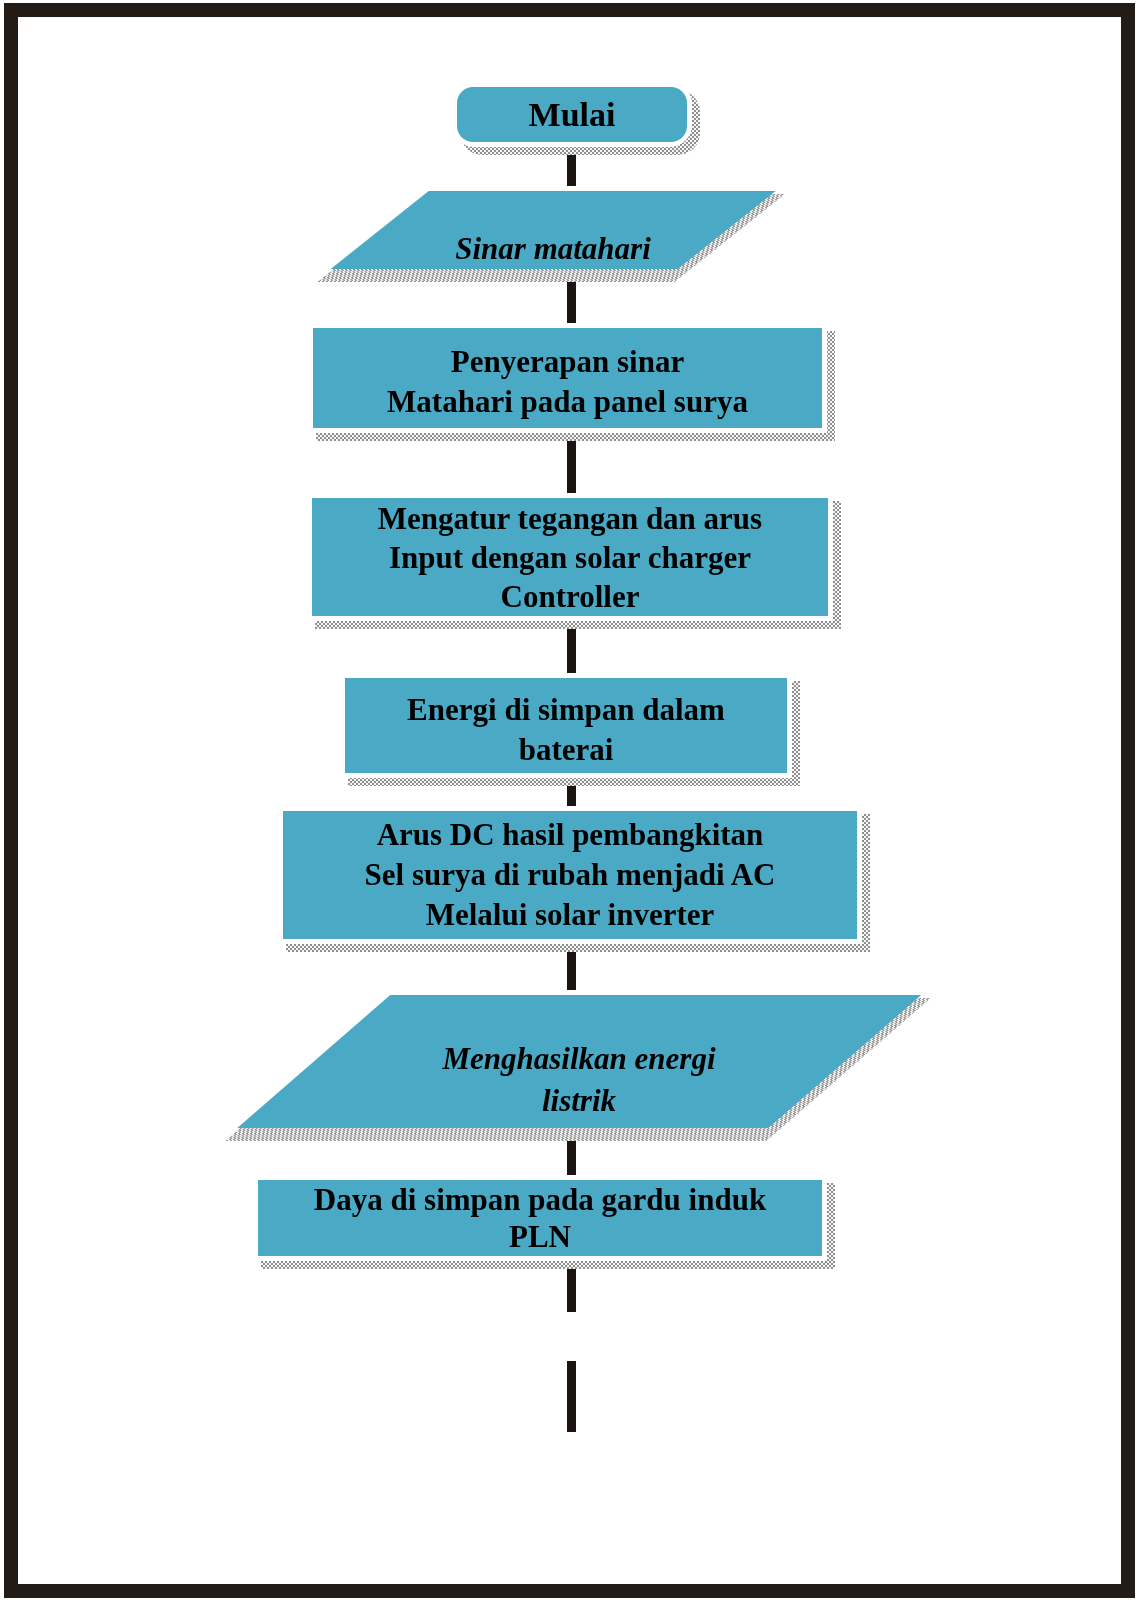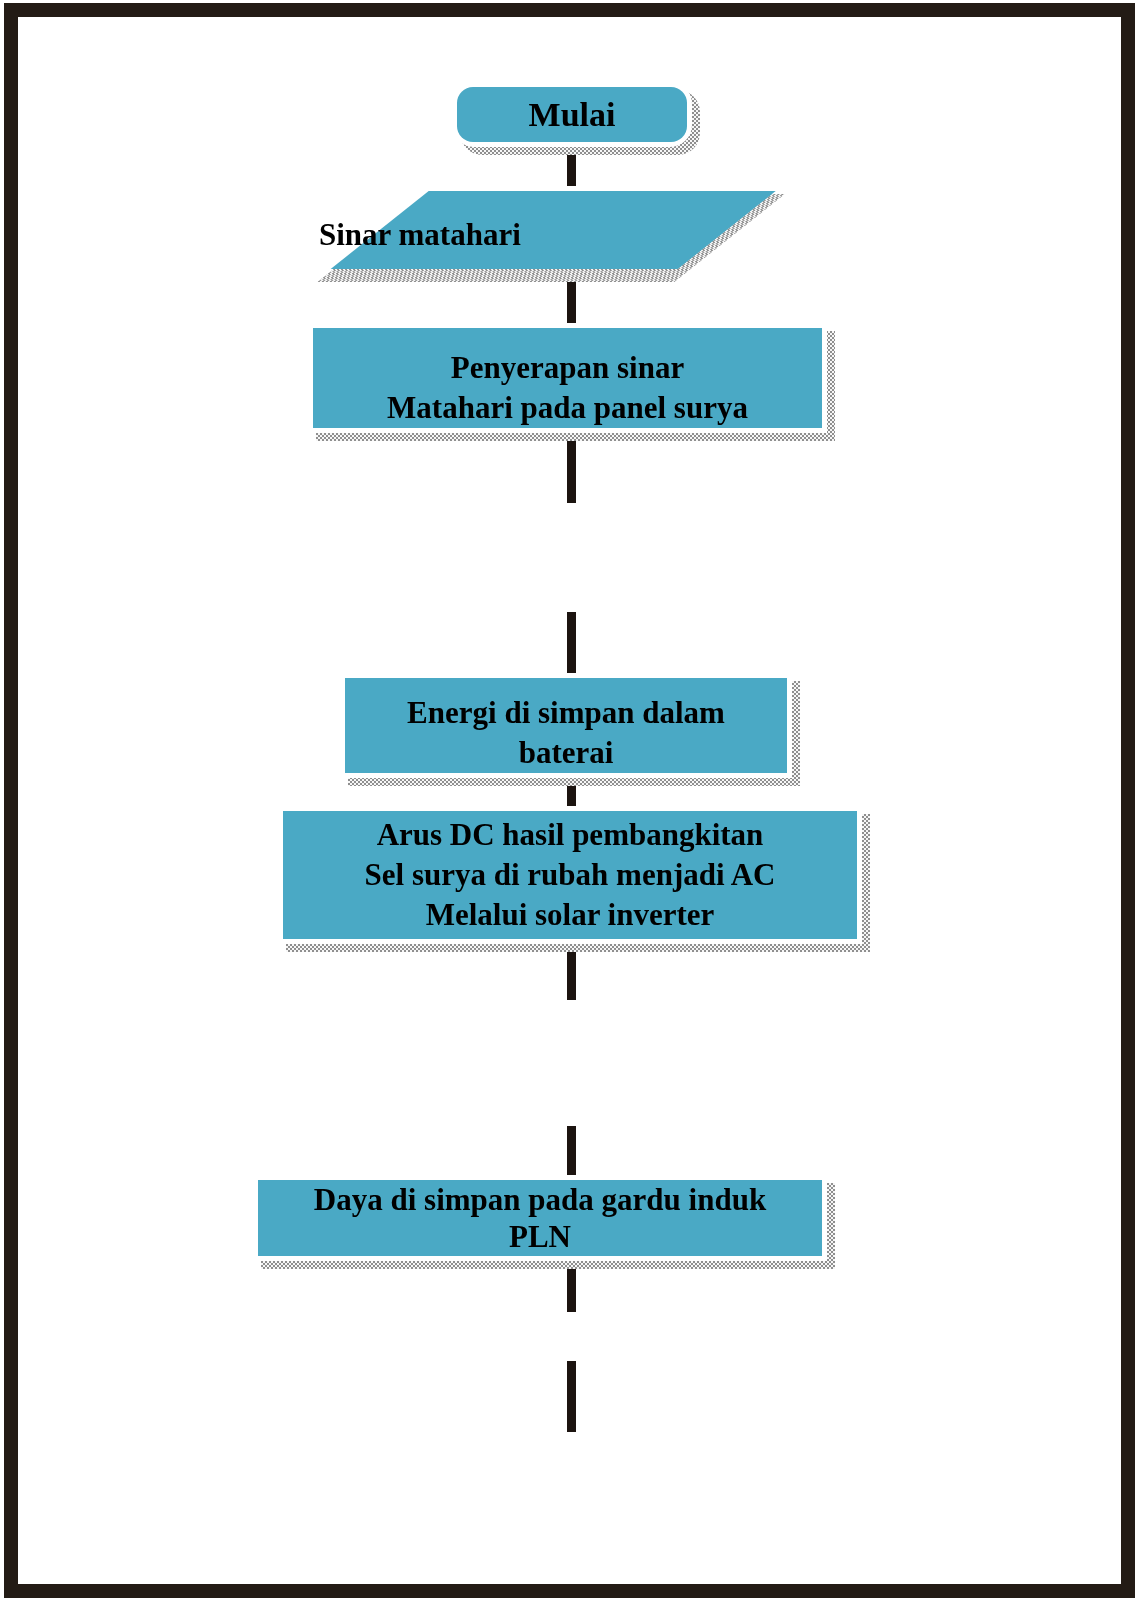--- a/index.html
+++ b/index.html
@@ -26,29 +26,29 @@
     width:100%;height:100%;background:#4aa9c5;box-sizing:border-box;
     display:flex;align-items:center;justify-content:center;border-radius:inherit;
   }
   .term .shape{border-radius:22px;}
   .term .fill{border-radius:16px;}
   .label{
     display:block;white-space:pre-line;text-align:center;
     font-weight:700;color:#000000;font-size:31px;line-height:39px;
   }
   .term .label{font-size:34px;}
-  .align-top .fill{align-items:flex-end;padding-top:8px;}
+  .align-top .fill{align-items:center;padding-top:8px;}
   .lh40 .label{line-height:40px;}
   .lh37 .label{line-height:37px;}
   .lh42 .label{line-height:42px;}
   
   .para-skew{transform-origin:0 0;}
   .para-text{
-    position:absolute;top:4px;height:100%;display:flex;
-    align-items:center;justify-content:flex-start;z-index:3;
+    position:absolute;top:18px;height:100%;display:flex;
+    align-items:center;justify-content:center;z-index:3;font-style:italic;
   }
 </style>
 </head>
 <body>
 
 <div class="canvas">
 
   <div class="conn" style="top:145px;height:47px;"></div>
   <div class="conn" style="top:270px;height:63px;"></div>
   <div class="conn" style="top:424px;height:79px;"></div>
@@ -78,40 +78,58 @@
 
   <div class="node align-top lh40" style="left:308px;top:323px;width:519px;height:110px;">
     <div class="shape">
       <div class="fill">
         <span class="label">Penyerapan sinar
 Matahari pada panel surya</span>
       </div>
     </div>
   </div>
 
+  <div class="node" style="left:307px;top:493px;width:526px;height:128px;">
+    <div class="shape">
+      <div class="fill">
+        <span class="label">Mengatur tegangan dan arus
+Input dengan solar charger
+Controller</span>
+      </div>
+    </div>
+  </div>
 
   <div class="node lh40" style="left:278px;top:806px;width:584px;height:138px;">
     <div class="shape">
       <div class="fill">
         <span class="label">Arus DC hasil pembangkitan
 Sel surya di rubah menjadi AC
 Melalui solar inverter</span>
       </div>
     </div>
   </div>
 
   <div class="node align-top lh40" style="left:340px;top:673px;width:452px;height:105px;">
     <div class="shape">
       <div class="fill">
         <span class="label">Energi di simpan dalam
 baterai</span>
       </div>
     </div>
   </div>
 
+  <div class="node lh42" style="left:391px;top:990px;width:541px;height:143px;">
+    <div class="shape para-skew" style="transform:skewX(-49deg);">
+      <div class="fill"></div>
+    </div>
+    <div class="para-text" style="left:-165px;width:706px;">
+      <span class="label">Menghasilkan energi
+listrik</span>
+    </div>
+  </div>
 
   <div class="node lh37" style="left:253px;top:1175px;width:574px;height:86px;">
     <div class="shape">
       <div class="fill">
         <span class="label">Daya di simpan pada gardu induk
 PLN</span>
       </div>
     </div>
   </div>
 

